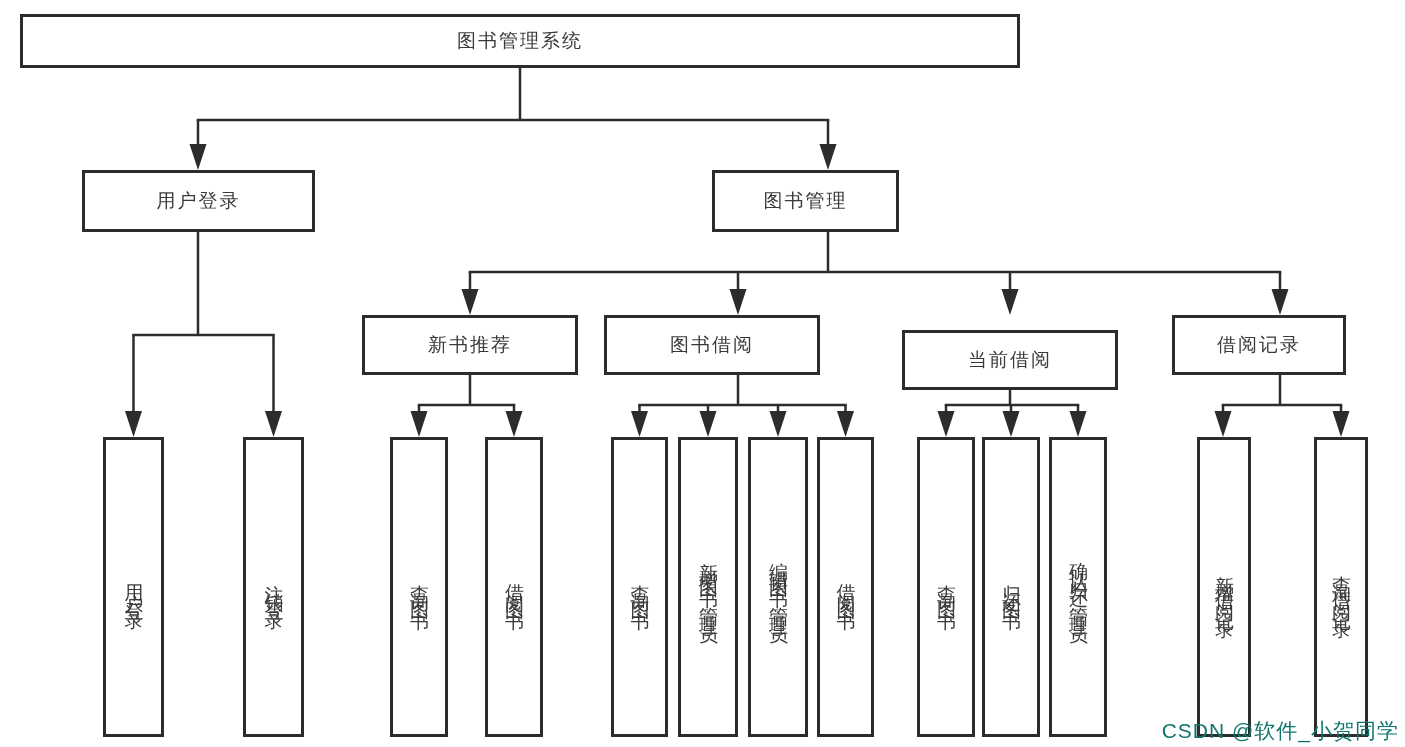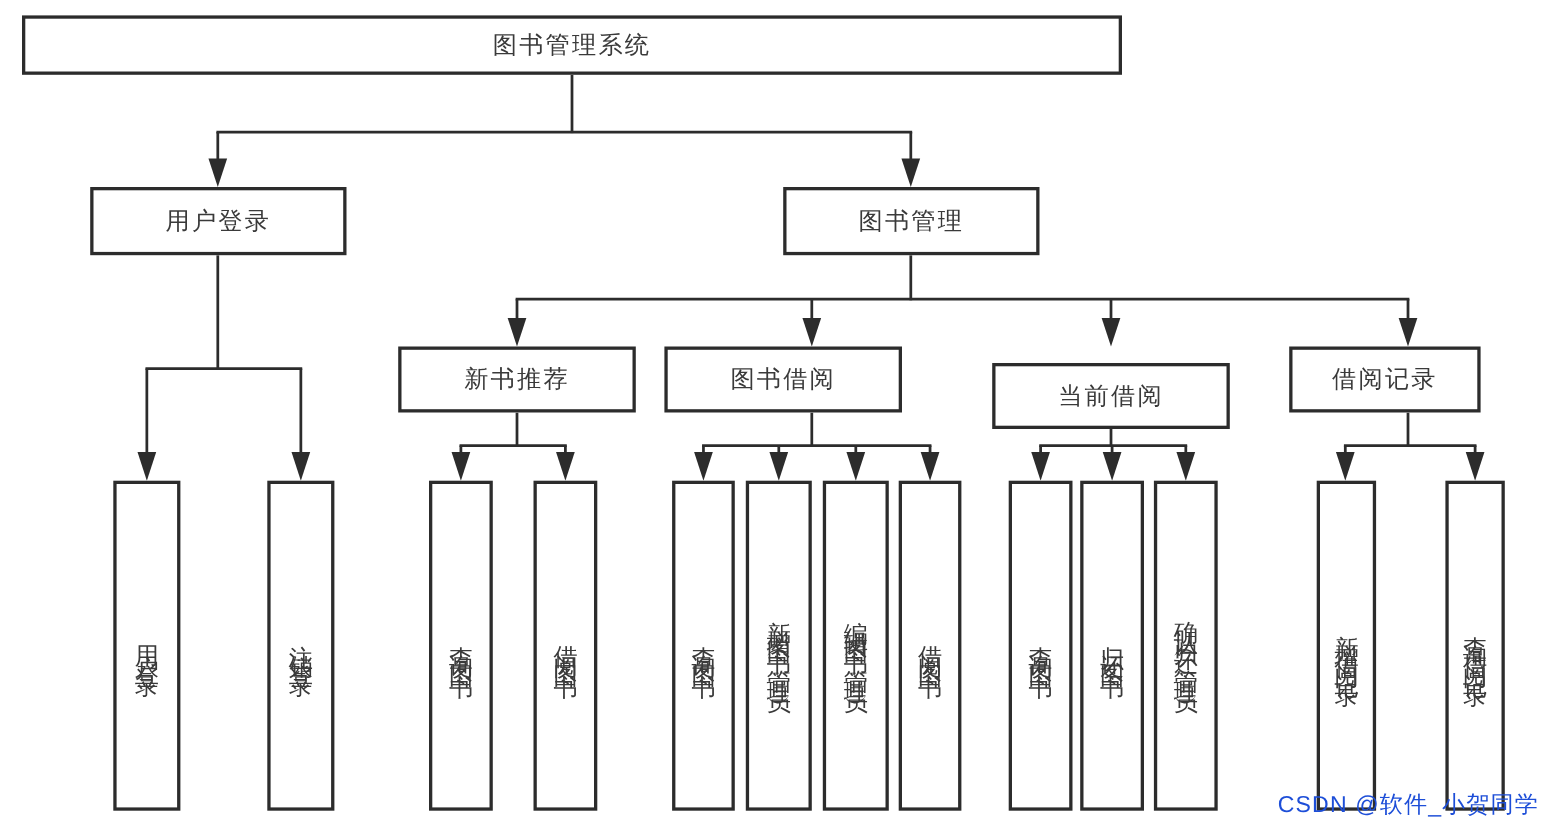--- a/index.html
+++ b/index.html
@@ -19,39 +19,39 @@
   }
   .node {
     position: absolute;
     box-sizing: border-box;
     background: #ffffff;
     border: 3px solid #2c2c2c;
     display: flex;
     align-items: center;
     justify-content: center;
     color: #3a3a3a;
-    font-size: 22px;
+    font-size: 19px;
     letter-spacing: 2px;
     white-space: nowrap;
   }
   .leaf {
     letter-spacing: 0;
   }
   .leaf .vtext {
     writing-mode: vertical-rl;
     text-orientation: mixed;
     letter-spacing: 9px;
     line-height: 1.1;
   }
   .watermark {
     position: absolute;
     right: 6px;
     bottom: 2px;
     font-size: 21px;
-    color: #1d4ed8;
+    color: #0f766e;
     letter-spacing: 1px;
     white-space: nowrap;
   }
 </style>
 </head>
 <body>
 
 <div class="canvas">
 
   <svg class="wires" viewBox="0 0 1405 747" xmlns="http://www.w3.org/2000/svg">
@@ -123,21 +123,21 @@
     </g>
   </svg>
 
   <div class="node" style="left:20px; top:14px; width:1000px; height:54px;">
     <span>图书管理系统</span>
   </div>
 
   <div class="node" style="left:82px; top:170px; width:233px; height:62px;">
     <span>用户登录</span>
   </div>
-  <div class="node" style="left:712px; top:170px; width:233px; height:62px;">
+  <div class="node" style="left:712px; top:170px; width:187px; height:62px;">
     <span>图书管理</span>
   </div>
 
   <div class="node" style="left:362px; top:315px; width:216px; height:60px;">
     <span>新书推荐</span>
   </div>
   <div class="node" style="left:604px; top:315px; width:216px; height:60px;">
     <span>图书借阅</span>
   </div>
   <div class="node" style="left:902px; top:315px; width:216px; height:60px;margin-top:15px;">

